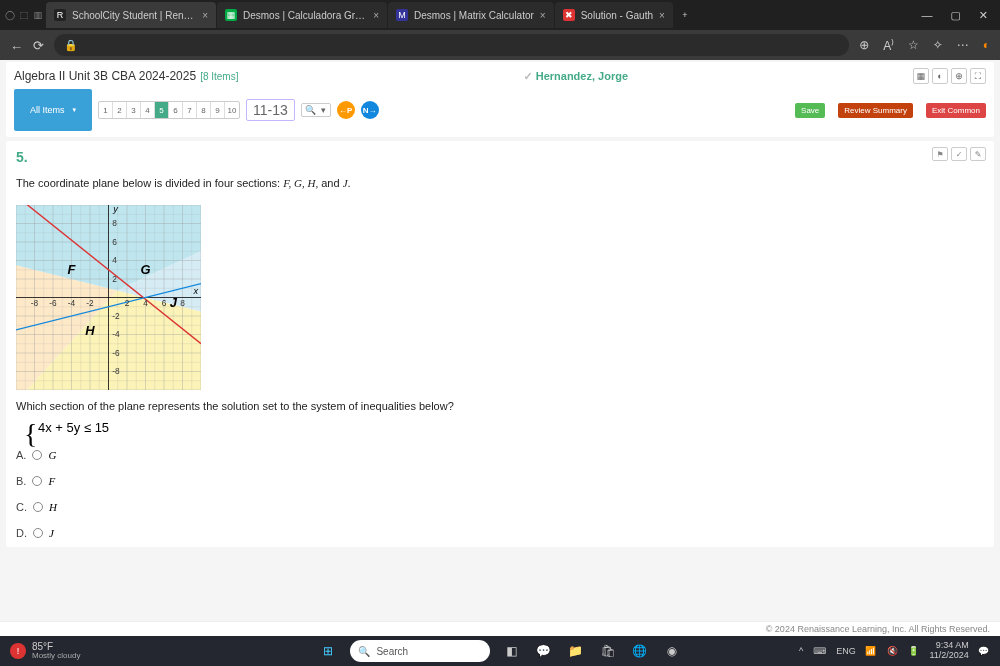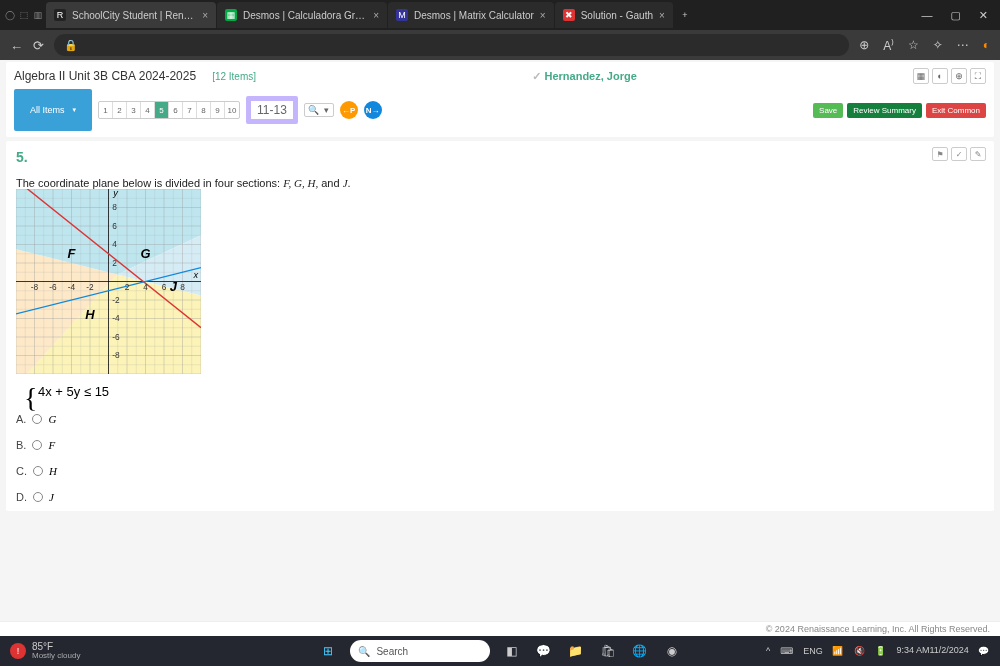--- a/index.html
+++ b/index.html
@@ -13,50 +13,50 @@
 .win-controls{margin-left:auto;display:flex;gap:18px;color:#ccc;font-size:11px;padding-right:8px}
 .addrbar{height:30px;background:#3a3a3a;display:flex;align-items:center;padding:0 10px;gap:10px;color:#ccc}
 .addr-btn{font-size:13px;color:#ccc;cursor:pointer}
 .url-box{flex:1;background:#2b2b2b;border-radius:14px;height:22px;display:flex;align-items:center;padding:0 10px;font-size:11px;color:#bbb;gap:8px}
 .url-text span.host{color:#fff}
 .addr-right{display:flex;gap:14px;align-items:center}
 .addr-right .ic{font-size:12px;color:#ccc}
 .page{position:absolute;top:60px;left:0;right:0;bottom:30px;background:#f5f5f5;overflow:auto}
 .card{background:#fff;margin:2px 6px 0;border-radius:2px;padding:6px 8px}
 .hdr{display:flex;align-items:center;justify-content:space-between}
-.hdr-left{display:flex;align-items:baseline;gap:16px}
+.hdr-left{display:flex;align-items:baseline;gap:4px}
 .test-title{font-size:12px;color:#333}
 .items-ct{font-size:10px;color:#4a8}
 .student{color:#4a8;font-size:11px;font-weight:bold}
 .student::before{content:"✓ ";color:#bbb}
 .hdr-right{display:flex;gap:3px}
 .hdr-right .bx{width:16px;height:16px;border:1px solid #ccc;border-radius:2px;font-size:9px;display:flex;align-items:center;justify-content:center;color:#666}
 .toolbar{display:flex;align-items:center;margin-top:5px;gap:6px}
 .all-items{background:#3aa0d8;color:#fff;font-size:9px;padding:16px 16px;border-radius:2px;display:flex;align-items:center;gap:8px}
 .all-items::after{content:"▾";font-size:7px}
 .qnav{display:flex;border:1px solid #ccc;border-radius:2px}
 .qnav .n{width:14px;height:16px;font-size:8px;display:flex;align-items:center;justify-content:center;color:#666;border-right:1px solid #ddd}
 .qnav .n.cur{background:#4a8;color:#fff}
 .qnav .n:last-child{border:none}
-.range{border:5px solid #c4b5fd;border-radius:2px;font-size:12px;padding:2px 6px;color:#666}
+.range{border:1px solid #c4b5fd;border-radius:2px;font-size:14px;padding:2px 6px;color:#666}
 .srch{display:flex;align-items:center;border:1px solid #ccc;border-radius:2px;padding:1px 4px;gap:4px}
 .srch .ic{font-size:9px;color:#666}
 .circ{width:18px;height:18px;border-radius:50%;display:flex;align-items:center;justify-content:center;font-size:8px;color:#fff;font-weight:bold}
 .circ.p{background:#f90}
 .circ.nx{background:#18d}
-.tb-right{margin-left:auto;display:flex;gap:4px}
+.tb-right{margin-left:auto;display:flex;gap:13px}
 .btn{font-size:8px;color:#fff;padding:3px 6px;border-radius:2px}
 .btn.save{background:#5b5}
-.btn.rev{background:#15803d}
+.btn.rev{background:#c2410c}
 .btn.exit{background:#d44}
 .qcard{background:#fff;margin:4px 6px;padding:8px 10px;border-radius:2px;position:relative}
 .qflags{position:absolute;top:6px;right:8px;display:flex;gap:3px}
 .qflags .f{width:16px;height:14px;border:1px solid #ccc;border-radius:2px;font-size:8px;display:flex;align-items:center;justify-content:center;color:#888}
 .qnum{color:#4a8;font-size:14px;font-weight:bold;margin-bottom:12px}
-.qtext{font-size:11px;color:#222;margin-bottom:0}
+.qtext{font-size:11px;color:#222;margin-bottom:16px}
 .qtext .v{font-style:italic;font-family:'Times New Roman',serif}
 .graph{width:185px;height:185px;position:relative;margin-bottom:10px}
 .graph svg{width:100%;height:100%}
 .q2{font-size:11px;color:#222;margin:8px 0}
 .sys{margin:6px 0 14px 22px;font-family:'Times New Roman',serif;font-size:13px;position:relative}
 .sys::before{content:"{";position:absolute;left:-14px;top:-2px;font-size:28px}
 .choices{display:flex;flex-direction:column;gap:14px;margin-top:4px}
 .choice{display:flex;align-items:center;gap:6px;font-size:11px}
 .choice .lt{color:#444}
 .choice .rd{width:10px;height:10px;border:1px solid #888;border-radius:50%}
@@ -65,21 +65,21 @@
 .taskbar{position:absolute;bottom:0;left:0;right:0;height:30px;background:#242730;display:flex;align-items:center;color:#ccc;font-size:10px;padding:0 10px}
 .weather{display:flex;align-items:center;gap:6px}
 .weather .wi{width:16px;height:16px;border-radius:50%;background:#d33;display:flex;align-items:center;justify-content:center;color:#fff;font-size:9px}
 .weather .wt{display:flex;flex-direction:column;line-height:1}
 .weather .wt .t{font-size:10px}
 .weather .wt .c{font-size:8px;color:#aaa}
 .tb-center{position:absolute;left:50%;transform:translateX(-50%);display:flex;align-items:center;gap:12px}
 .searchbox{background:#fff;border-radius:14px;height:22px;width:140px;display:flex;align-items:center;padding:0 8px;gap:6px;color:#555;font-size:10px}
 .tbi{width:20px;height:20px;display:flex;align-items:center;justify-content:center;font-size:12px}
 .tray{margin-left:auto;display:flex;align-items:center;gap:10px;font-size:9px}
-.tray .dt{display:flex;flex-direction:row;align-items:flex-end;line-height:1.1}
+.tray .dt{display:flex;flex-direction:column;align-items:flex-end;line-height:1.1}
 </style>
 </head>
 <body>
 
 <div class="titlebar">
   <div class="tab-icon" style="color:#888">◯</div>
   <div class="tab-icon" style="color:#888">⬚</div>
   <div class="tab-icon" style="color:#888">▥</div>
   <div id="tabs" style="display:flex;gap:1px">
       <div class="tab active">
@@ -125,21 +125,21 @@
     <span class="ic">⋯</span>
     <span class="ic" style="color:#f80">◐</span>
   </div>
 </div>
 
 <div class="page">
   <div class="card">
     <div class="hdr">
       <div class="hdr-left">
         <span class="test-title">Algebra II Unit 3B CBA 2024-2025</span>
-        <span class="items-ct">[12 Items]</span>
+        <span class="items-ct">[8 Items]</span>
       </div>
       <span class="student">Hernandez, Jorge</span>
       <div class="hdr-right">
         <div class="bx">▦</div>
         <div class="bx">◐</div>
         <div class="bx">⊕</div>
         <div class="bx">⛶</div>
       </div>
     </div>
     <div class="toolbar">
@@ -252,20 +252,21 @@
             <text x="0.4" y="-7.7" font-size="0.9" fill="#333">8</text>
             <text x="-4" y="-2.5" font-size="1.4" font-style="italic" font-weight="bold" font-family="Times New Roman" text-anchor="middle" fill="#000">F</text>
             <text x="4" y="-2.5" font-size="1.4" font-style="italic" font-weight="bold" font-family="Times New Roman" text-anchor="middle" fill="#000">G</text>
             <text x="-2" y="4" font-size="1.4" font-style="italic" font-weight="bold" font-family="Times New Roman" text-anchor="middle" fill="#000">H</text>
             <text x="7" y="1" font-size="1.4" font-style="italic" font-weight="bold" font-family="Times New Roman" text-anchor="middle" fill="#000">J</text>
             <text x="0.5" y="-9.2" font-size="1" font-style="italic">y</text>
             <text x="9.2" y="-0.4" font-size="1" font-style="italic">x</text>
           </g>
         </svg>
     </div>
+    <div class="q2">Which section of the plane represents the solution set to the system of inequalities below?</div>
     <div class="sys">
       <div>4x + 5y ≤ 15</div>
     </div>
     <div class="choices" id="choices">
         <div class="choice">
           <span class="lt">A.</span>
           <span class="rd"></span>
           <span class="val">G</span>
         </div>
         <div class="choice">

